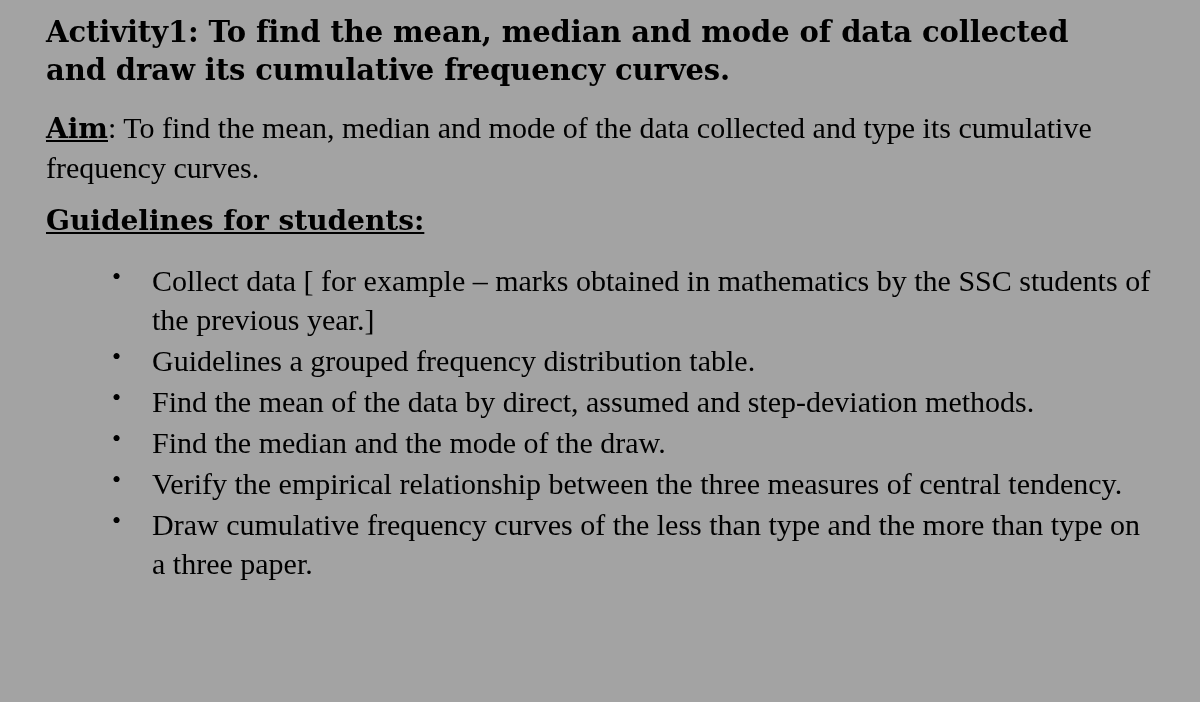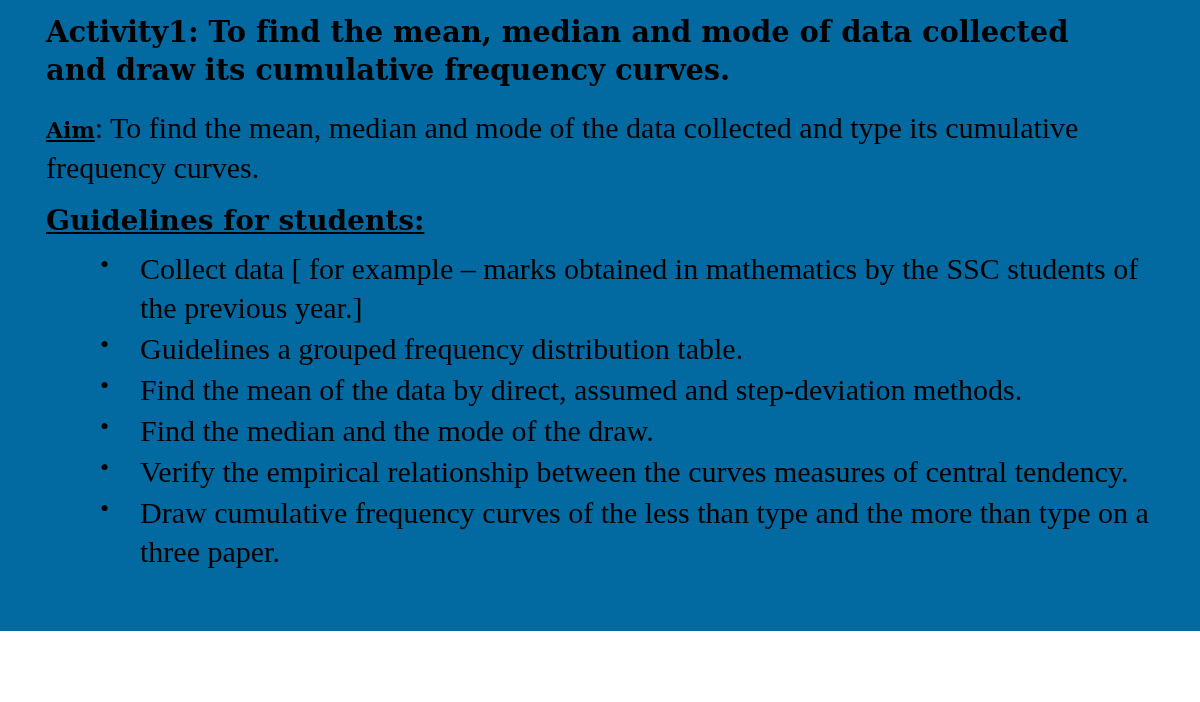--- a/index.html
+++ b/index.html
@@ -10,56 +10,56 @@
     width: 1200px;
     height: 702px;
     background: #ffffff;
     font-family: "Liberation Serif", serif;
     color: #000000;
     overflow: hidden;
   }
   .page {
     box-sizing: border-box;
     width: 1200px;
-    height: 631px;
+    height: 702px;
     padding: 14px 36px 0 46px;
-    background: #0369a1;
+    background: #a3a3a3;
   }
   .activity-title {
     font-family: "DejaVu Serif", serif;
     font-weight: bold;
     font-size: 29px;
     line-height: 1.31;
     letter-spacing: -0.1px;
     margin: 0 0 18px 0;
     max-width: 1090px;
   }
   .aim-para {
     font-size: 30px;
     line-height: 1.33;
     margin: 0 0 16px 0;
     max-width: 1130px;
   }
   .aim-label {
     font-weight: bold;
     text-decoration: underline;
     font-family: "DejaVu Serif", serif;
-    font-size: 22px;
+    font-size: 28px;
   }
   .guidelines-head {
     font-family: "DejaVu Serif", serif;
     font-weight: bold;
     font-size: 28px;
     text-decoration: underline;
     margin: 0 12px 12px 0;
     display: inline-block;
   }
   ul.guidelines {
     list-style: none;
-    margin: 0;
+    margin: 12px;
     padding: 0 0 0 48px;
   }
   ul.guidelines li {
     position: relative;
     font-size: 30px;
     line-height: 1.30;
     margin: 0 0 2px 0;
     padding-left: 46px;
     max-width: 1110px;
   }
@@ -83,17 +83,17 @@
 
   <div>
     <span class="guidelines-head">Guidelines for students:</span>
   </div>
 
   <ul class="guidelines">
     <li>Collect data [ for example – marks obtained in mathematics by the SSC students of the previous year.]</li>
     <li>Guidelines a grouped frequency distribution table.</li>
     <li>Find the mean of the data by direct, assumed and step-deviation methods.</li>
     <li>Find the median and the mode of the draw.</li>
-    <li>Verify the empirical relationship between the curves measures of central tendency.</li>
+    <li>Verify the empirical relationship between the three measures of central tendency.</li>
     <li>Draw cumulative frequency curves of the less than type and the more than type on a three paper.</li>
   </ul>
 
 </div>
 
 </body></html>

